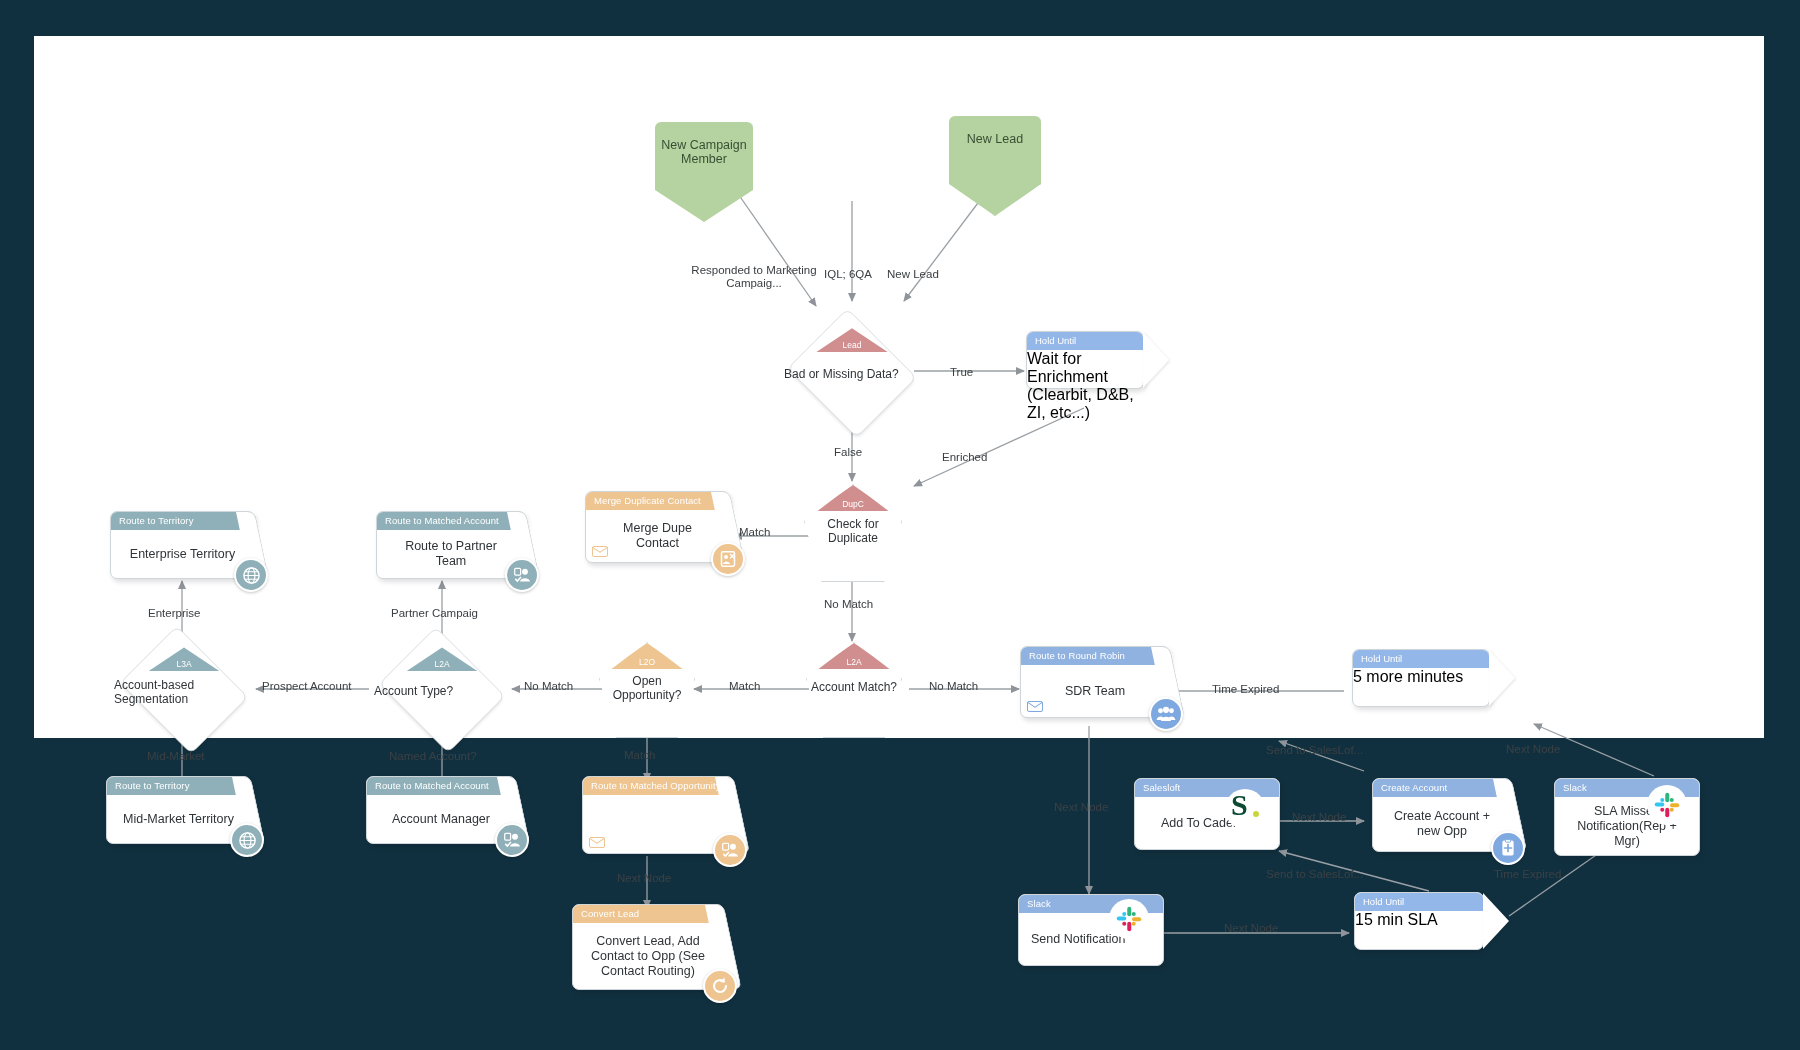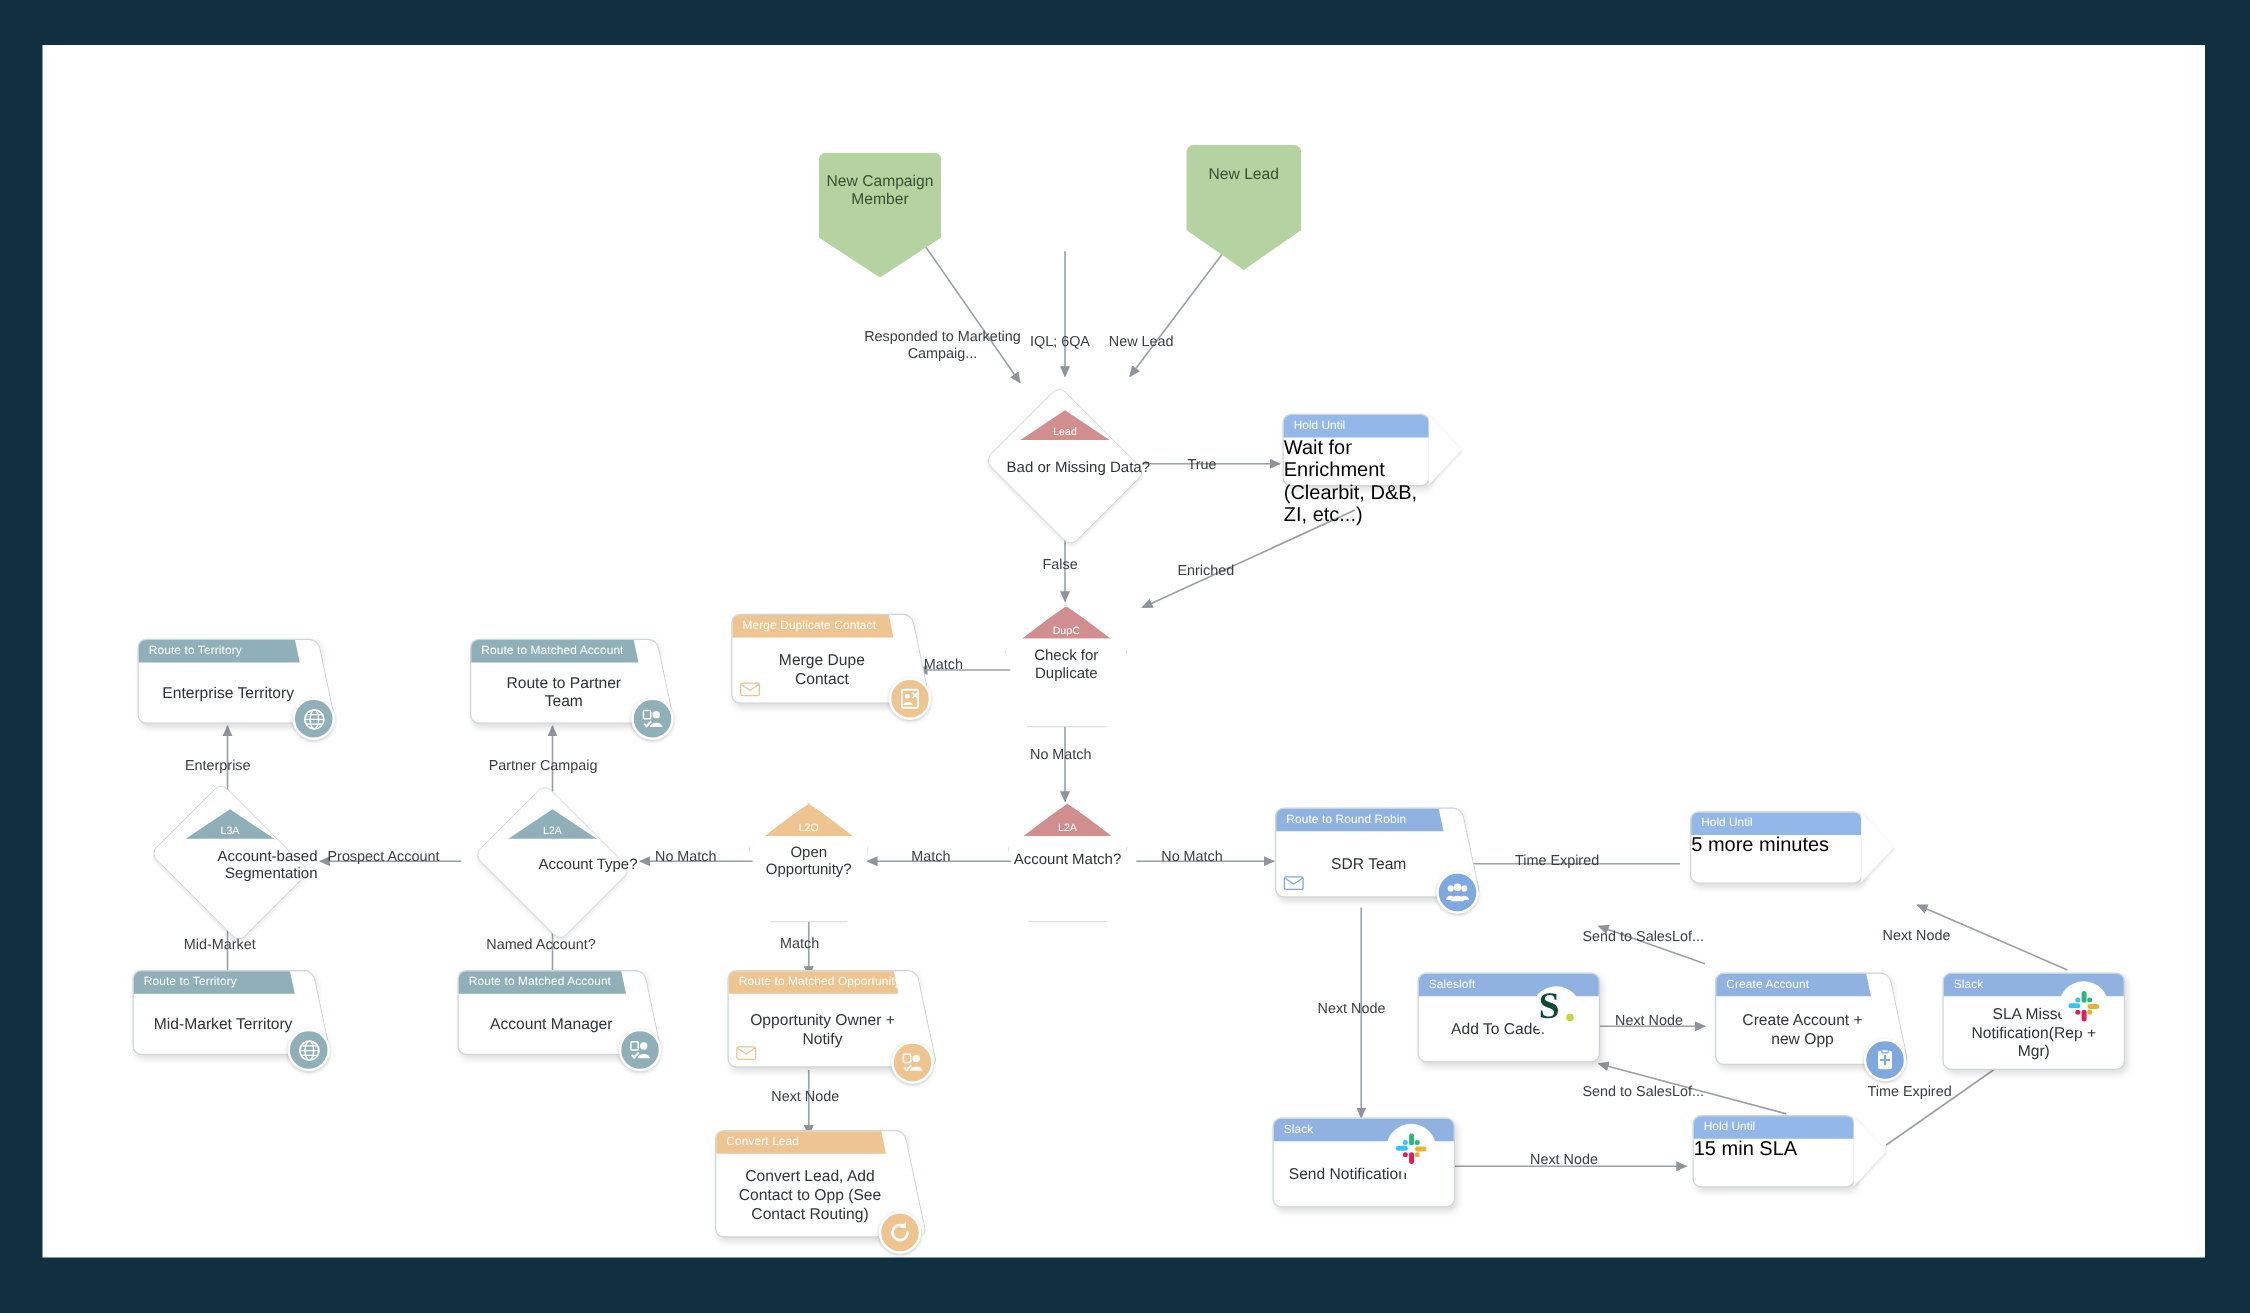--- a/index.html
+++ b/index.html
@@ -7,21 +7,21 @@
   html, body {
     margin: 0; padding: 0;
     width: 1800px; height: 1050px;
     background: #11303f;
     font-family: "Liberation Sans", sans-serif;
     overflow: hidden;
   }
   #canvas-frame {
     position: absolute;
     left: 34px; top: 36px;
-    width: 1730px; height: 970px;
+    width: 1730px; height: 702px;
     background: #ffffff;
   }
   #diagram {
     position: absolute;
     left: 0; top: 0;
     width: 1730px; height: 982px;
   }
   .node { position: absolute; }
 
   
@@ -142,21 +142,21 @@
     width: 72px; height: 24px;
     clip-path: polygon(50% 0, 100% 100%, 0 100%);
     display:flex; align-items:flex-end; justify-content:center;
     font-size:8.5px; color:#fff; padding-bottom:2px; z-index:2;
   }
   .diam .cap.teal { background:#8fb0b8; }
   .diam .cap.red  { background:#d08e8e; }
   .diam .dtxt {
     position:absolute; left:0; right:0; top:50%;
     transform: translateY(-44%);
-    text-align:right; font-size:12px; color:#2f3438; line-height:14px; z-index:2;
+    text-align:left; font-size:12px; color:#2f3438; line-height:14px; z-index:2;
   }
 
   
   .badge {
     position:absolute;
     width:34px; height:34px; border-radius:50%;
     border: 2.5px solid #fff;
     display:flex; align-items:center; justify-content:center;
     box-shadow: 0 1px 3px rgba(0,0,0,.22);
     z-index: 5;
@@ -370,21 +370,20 @@
         <rect x="1.8" y="2.5" width="6.2" height="7" rx="1" fill="none" stroke="#fff" stroke-width="1.3"></rect>
         <circle cx="12.6" cy="6" r="3.1" fill="#fff"></circle>
         <path d="M7.2 16.4 C8.2 11.6, 17 11.6, 18 16.4 Z" fill="#fff"></path>
         <path d="M2.4 13.6 L4.6 15.8 L8.4 11.6" stroke="#fff" stroke-width="1.7" fill="none"></path>
       </svg>
     </div>
   </div>
 
   <div class="node card skew-right" style="left:548px; top:740px; width:152px; height:78px;">
     <div class="hdr orange">Route to Matched Opportunity</div>
-    <div class="body" style="height:58px;">Opportunity Owner + Notify</div>
     <div class="env"></div>
     <div class="badge orange" style="right:-14px; bottom:-14px;">
       <svg width="19" height="19" viewBox="0 0 20 20">
         <rect x="1.8" y="2.5" width="6.2" height="7" rx="1" fill="none" stroke="#fff" stroke-width="1.3"></rect>
         <circle cx="12.6" cy="6" r="3.1" fill="#fff"></circle>
         <path d="M7.2 16.4 C8.2 11.6, 17 11.6, 18 16.4 Z" fill="#fff"></path>
         <path d="M2.4 13.6 L4.6 15.8 L8.4 11.6" stroke="#fff" stroke-width="1.7" fill="none"></path>
       </svg>
     </div>
   </div>

